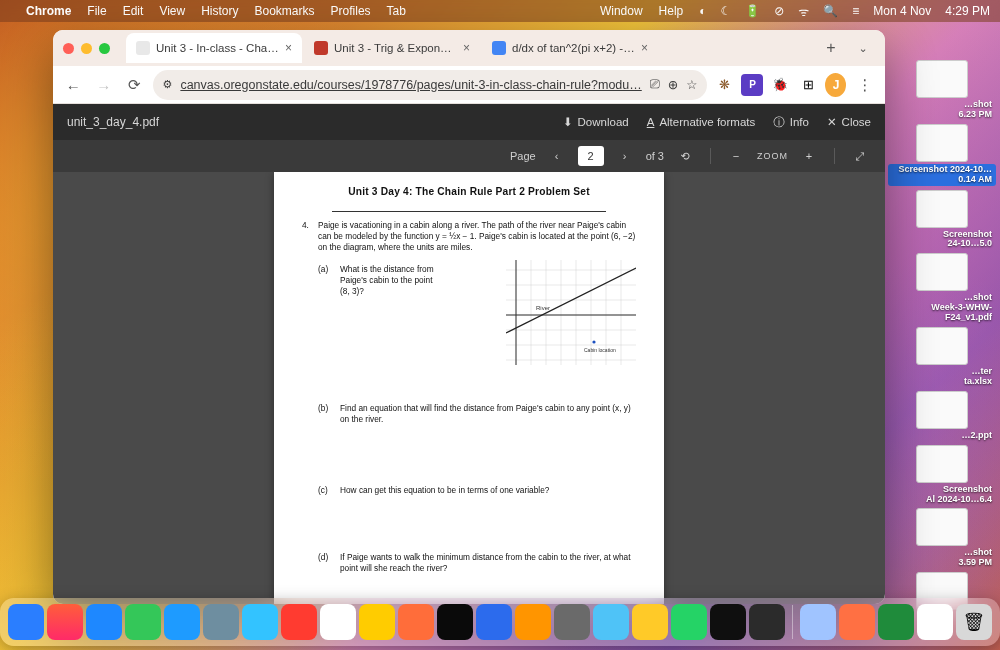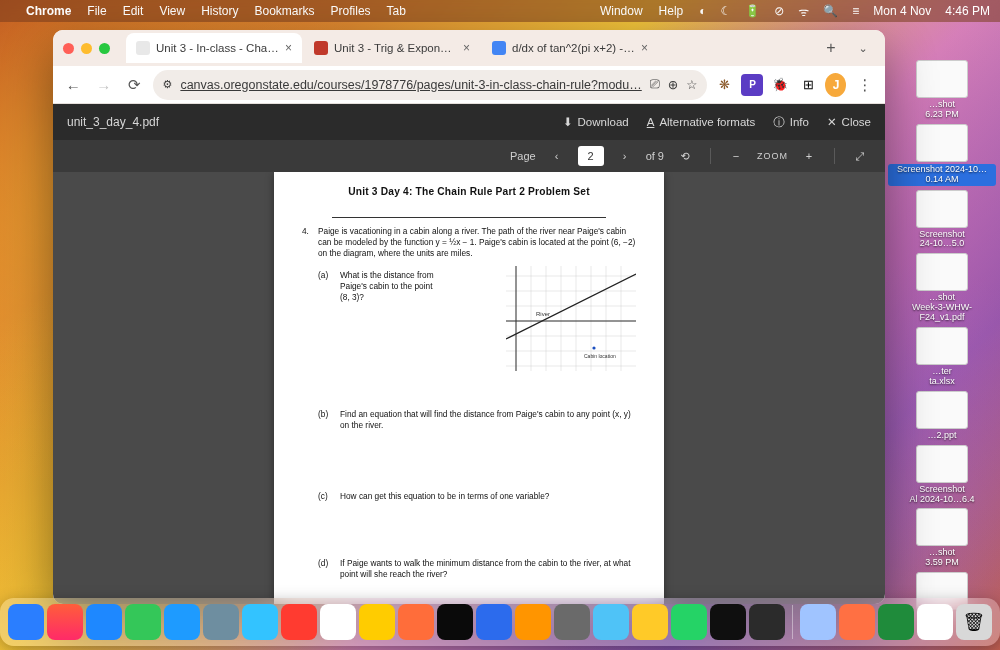--- a/index.html
+++ b/index.html
@@ -7,21 +7,21 @@
   .wallpaper-noise { position:absolute; inset:0; background: radial-gradient(circle at 10% 30%, rgba(255,200,50,.5), transparent 30%), radial-gradient(circle at 90% 40%, rgba(200,100,180,.5), transparent 35%), radial-gradient(circle at 15% 80%, rgba(240,190,40,.6), transparent 25%), radial-gradient(circle at 85% 85%, rgba(180,120,220,.5), transparent 30%); }
   
   .menubar { position: absolute; top:0; left:0; right:0; height:22px; background: rgba(120,60,30,.55); backdrop-filter: blur(4px); display:flex; align-items:center; color:#fff; font-size:12px; padding:0 10px; gap:16px; }
   .menubar .apple { font-size:14px; }
   .menubar .spacer { flex:1; }
   .menubar .right { display:flex; gap:14px; align-items:center; font-size:12px; }
   .menubar strong { font-weight:600; }
 
   
   .desktop-col { position:absolute; right:4px; top:60px; bottom:50px; width:108px; display:flex; flex-direction:column; gap:4px; align-items:center; font-size:9px; color:#fff; text-shadow:0 1px 2px rgba(0,0,0,.7); }
-  .desk-item { width:100%; text-align:center; }
+  .desk-item { width:100%; text-align:right;font-weight:bold; }
   .desk-thumb { width:52px; height:38px; margin:0 auto 2px auto; background:#fafafa; border:1px solid #ccc; border-radius:3px; position:relative; }
   .desk-label { line-height:1.1; word-wrap:break-word; padding:0 4px; }
   .desk-sel .desk-label { background:#2b6fdf; border-radius:3px; display:inline-block; padding:1px 4px; }
 
   
   .chrome { position:absolute; left:53px; top:30px; width:832px; height:574px; background:#fff; border-radius:10px; box-shadow:0 20px 50px rgba(0,0,0,.45); overflow:hidden; display:flex; flex-direction:column; }
   .titlebar { height:36px; background:#f4ebe6; display:flex; align-items:center; padding:0 10px; gap:8px; }
   .traffic { display:flex; gap:7px; }
   .traffic span { width:11px; height:11px; border-radius:50%; display:block; }
   .tl-r{background:#ff5f57;} .tl-y{background:#febc2e;} .tl-g{background:#28c840;}
@@ -50,21 +50,21 @@
   .docbar .dact{display:flex;gap:18px;align-items:center;font-size:11.5px;}
   .docbar .dact span{display:flex;align-items:center;gap:5px;}
   .pagebar { height:32px; background:#3a3a3a; color:#d0d0d0; display:flex; align-items:center; justify-content:flex-end; padding:0 14px; gap:10px; font-size:11px;}
   .pagebar .lbl{}
   .pagebar .pginput{width:26px;height:20px;background:#fff;color:#333;border:none;border-radius:3px;text-align:center;font-size:11px;}
   .pagebar .ib{width:22px;height:22px;display:flex;align-items:center;justify-content:center;border-radius:3px;}
   .pagebar .sep{width:1px;height:16px;background:#5a5a5a;margin:0 4px;}
 
   .pdf-scroll { flex:1; background:#4a4a4a; display:flex; justify-content:center; overflow:hidden; padding-top:0;}
   .page { width:390px; background:#fff; margin-top:0; box-shadow:0 2px 8px rgba(0,0,0,.4); padding:14px 28px; font-family:"Times New Roman", serif; font-size:8.3px; color:#111; position:relative; }
-  .page h3{text-align:center; font-size:10.2px; font-weight:600; border-bottom:1px solid #333; padding-bottom:20px; margin-bottom:8px; letter-spacing:.2px; width:82%; margin-left:auto; margin-right:auto;}
+  .page h3{text-align:center; font-size:10.2px; font-weight:600; border-bottom:1px solid #333; padding-bottom:14px; margin-bottom:8px; letter-spacing:.2px; width:82%; margin-left:auto; margin-right:auto;}
   .prob { display:flex; gap:6px; margin-bottom:6px; }
   .prob .num{width:10px; flex-shrink:0;}
   .prob .txt{flex:1; line-height:1.35;}
   .sub { display:flex; gap:6px; margin:4px 0 4px 16px;}
   .sub .let{width:16px;flex-shrink:0;}
   .sub .txt{flex:1;line-height:1.35;}
   .graph { width:130px; height:105px; border:0; margin-left:auto; position:relative;}
   .graph svg{width:100%;height:100%;}
   .subrow{display:flex; gap:10px; align-items:flex-start;}
   .subrow .left{flex:0 0 140px;}
@@ -96,21 +96,21 @@
   <span>Help</span>
   <div class="right">
     <span>◐</span>
     <span>☾</span>
     <span>🔋</span>
     <span>⊘</span>
     <span>ᯤ</span>
     <span>🔍</span>
     <span>≡</span>
     <span>Mon 4 Nov</span>
-    <span>4:46 PM</span>
+    <span>4:29 PM</span>
   </div>
 </div>
 
 <div class="desktop-col" id="desk-col">
     <div class="desk-item">
       <div class="desk-thumb"></div>
       <div class="desk-label">…shot<br>6.23 PM</div>
     </div>
     <div class="desk-item desk-sel"><div class="desk-thumb"></div><div class="desk-label">Screenshot 2024-10…0.14 AM</div></div>
     <div class="desk-item">
@@ -201,21 +201,21 @@
           </span>
         <span>ⓘ <span>Info</span></span>
         <span>✕ <span>Close</span></span>
       </div>
     </div>
     <div class="pagebar">
       <span class="lbl">Page</span>
       <div class="ib">‹</div>
       <input class="pginput" value="2" style="">
       <div class="ib">›</div>
-      <span>of 9</span>
+      <span>of 3</span>
       <div class="ib">⟲</div>
       <div class="sep"></div>
       <div class="ib">−</div>
       <span style="font-size:9px;letter-spacing:1px;">ZOOM</span>
       <div class="ib">+</div>
       <div class="sep"></div>
       <div class="ib">⤢</div>
     </div>
     <div class="pdf-scroll">
       <div class="page">

